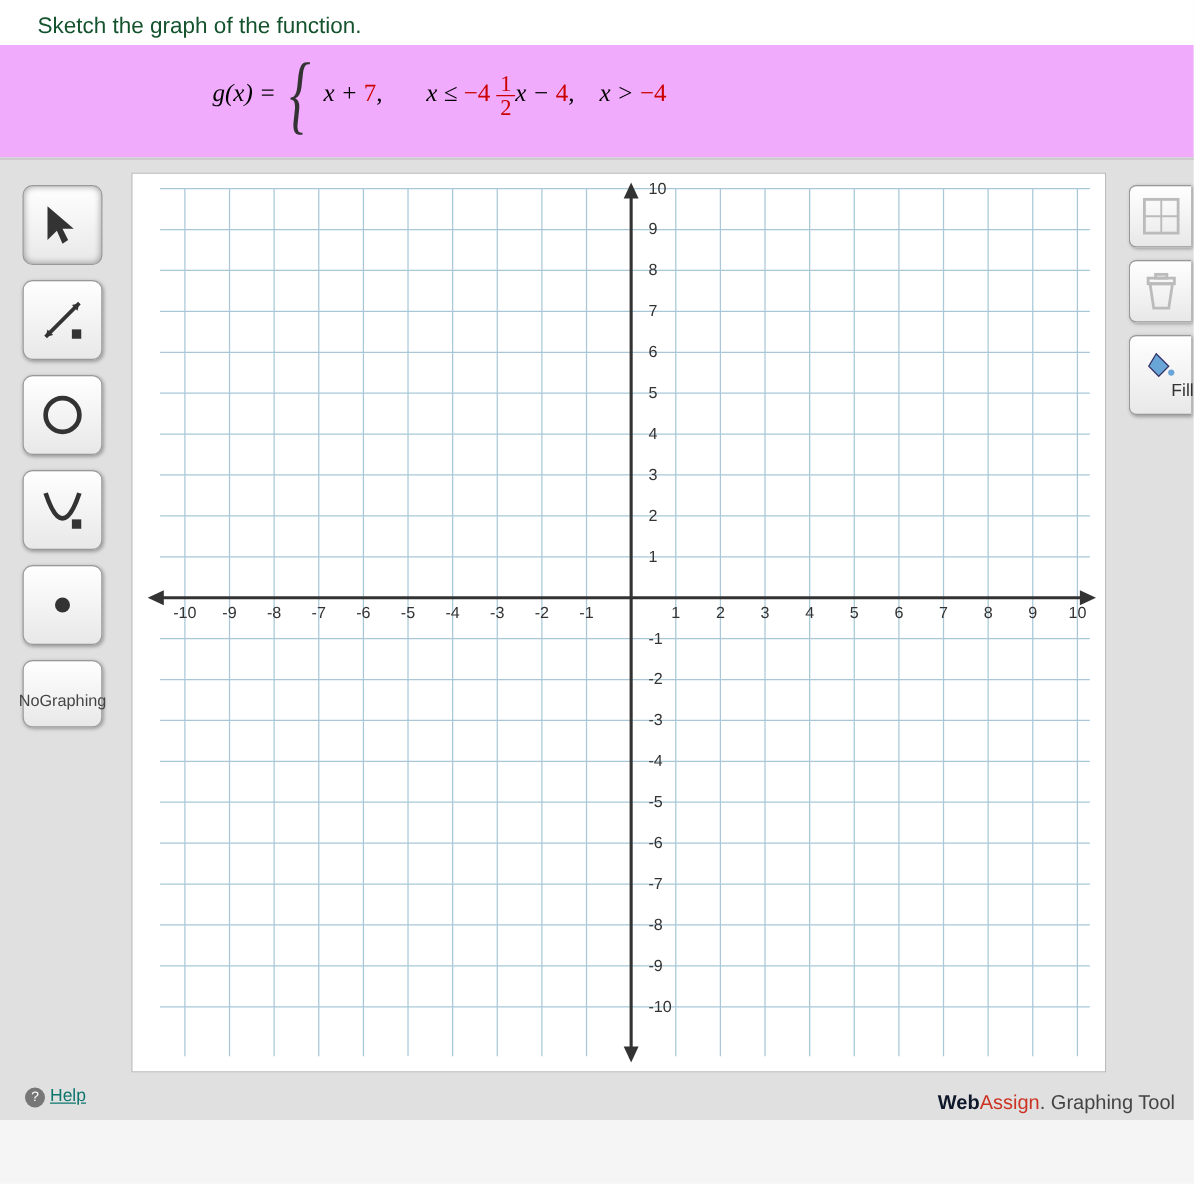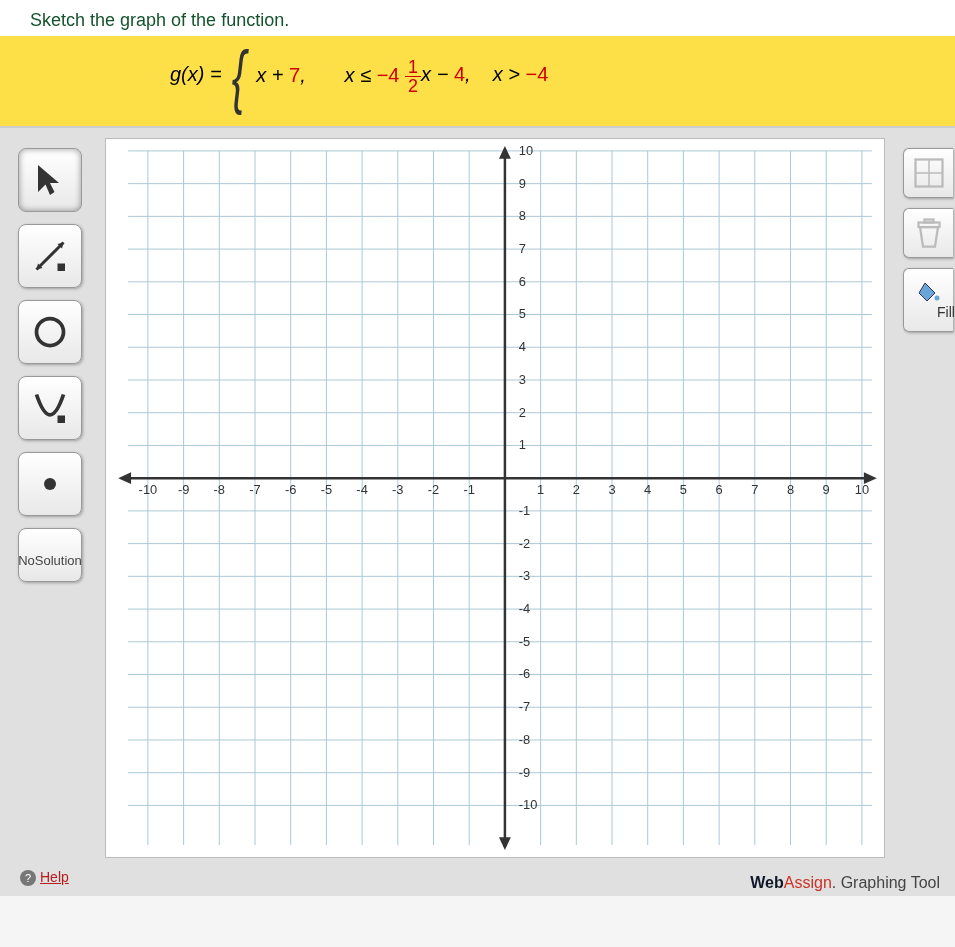--- a/index.html
+++ b/index.html
@@ -13,22 +13,22 @@
   }
   .question {
     padding: 10px 20px 5px 30px;
     background: #fff;
     font-size: 18px;
     color: #14532d;
   }
   .formula {
     text-align: left;
     padding: 10px 0 20px 170px;
-    background: #fde047;
-    font-family: Liberation Sans, sans-serif;
+    background: #f0abfc;
+    font-family: Liberation Serif, serif;
     font-size: 20px;
     font-style: italic;
   }
   .formula .part { color: #cc0000; font-style: normal; }
   .brace {
     display:inline-block; vertical-align: middle;
     font-size: 70px; line-height: 60px; color:#333;
     transform: scaleX(0.6);
   }
   .cases { display:inline-block; vertical-align: middle; }
@@ -60,21 +60,21 @@
     box-shadow: 1px 1px 3px rgba(0,0,0,0.3);
   }
   .tool-btn.selected { box-shadow: inset 0 0 6px rgba(0,0,0,0.4); }
   .tool-btn svg { width: 36px; height: 36px; }
   .nosol {
     width:64px; height:54px; font-size:13px; text-align:center;
     padding-top:11px; line-height:16px; color:#444;
   }
   .help-link {
     position:absolute; left:20px; bottom:10px;
-    color:#b91c1c; font-size:14px; text-decoration:underline;
+    color:#0f766e; font-size:14px; text-decoration:underline;
   }
   .help-link::before{
     content:"?"; display:inline-block; width:16px;height:16px;
     background:#777;color:#fff;border-radius:50%;
     text-align:center;line-height:16px;font-size:11px;
     margin-right:4px; text-decoration:none;
   }
 
   
   .rtool { position:absolute; right:0; top:20px; width:52px; }
@@ -149,21 +149,21 @@
         </svg>
     </div>
     <div class="tool-btn">
       <svg viewBox="0 0 24 24">
           <circle cx="12" cy="12" r="4" fill="#333"></circle>
         </svg>
     </div>
     <div class="tool-btn nosol">
       <span>No</span>
         <br>
-      <span>Solution</span>
+      <span>Graphing</span>
     </div>
   </div>
 
   <a class="help-link">Help</a>
 
   <div class="rtool">
     <div class="tool-btn">
       <svg viewBox="0 0 24 24">
           <rect x="3" y="3" width="18" height="18" fill="none" stroke="#bbb" stroke-width="1.5"></rect>
           <line x1="3" y1="12" x2="21" y2="12" stroke="#bbb"></line>

